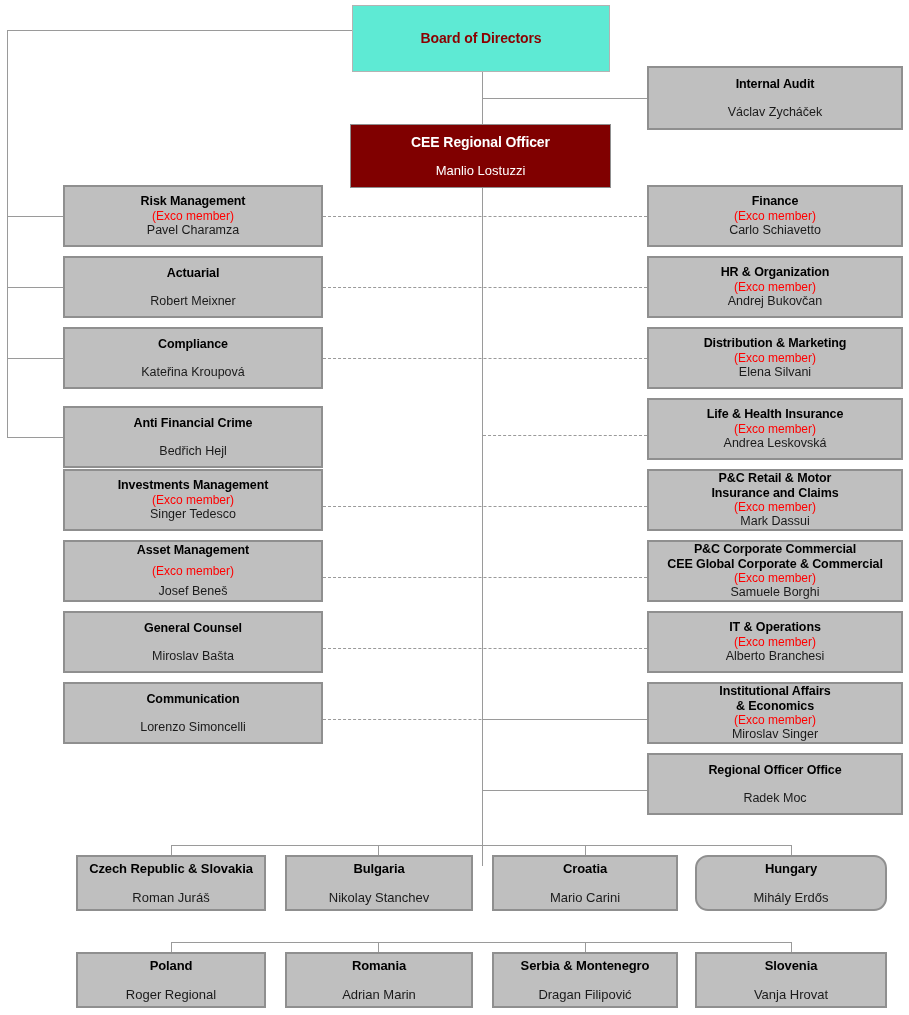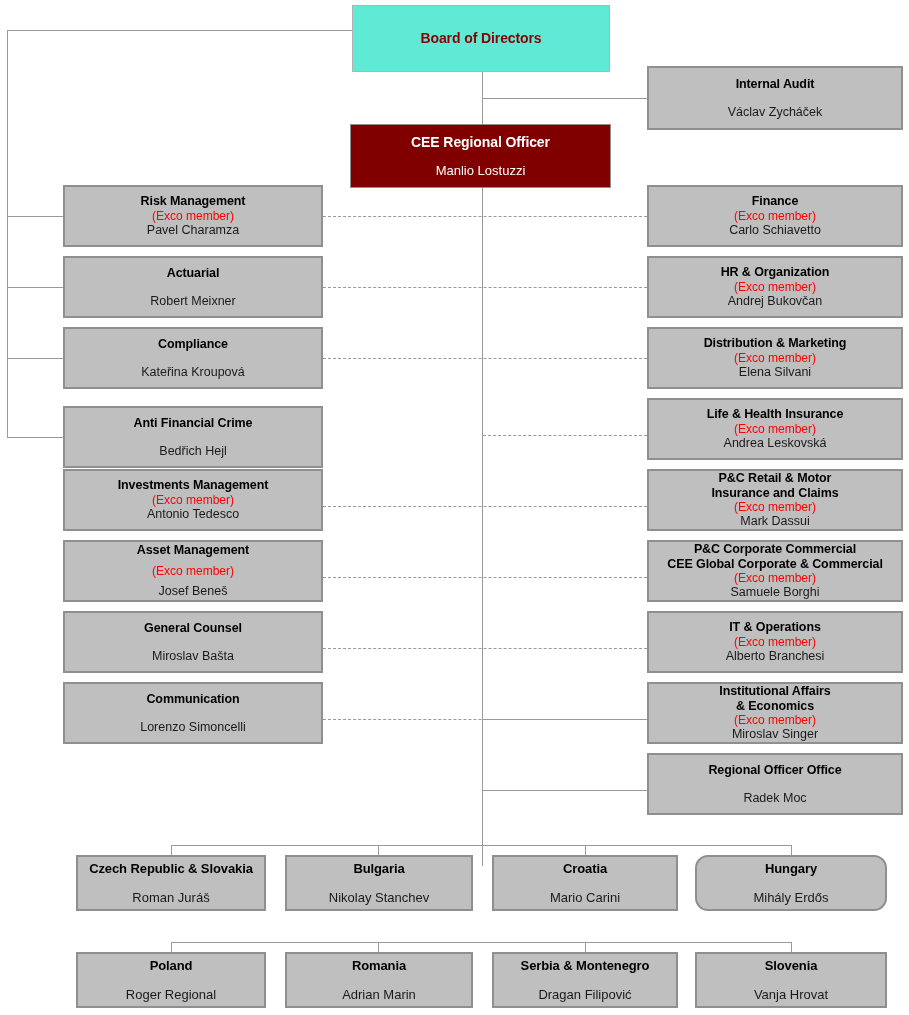--- a/index.html
+++ b/index.html
@@ -143,21 +143,21 @@
         <div class="title">Compliance</div>
         <div class="person">Kateřina Kroupová</div>
       </div>
       <div class="box noexco" style="left: 63px; top: 398px; width: 260px; height: 62px; margin-top: 8px;">
         <div class="title">Anti Financial Crime</div>
         <div class="person">Bedřich Hejl</div>
       </div>
       <div class="box" style="left: 63px; top: 469px; width: 260px; height: 62px;">
         <div class="title">Investments Management</div>
         <div class="exco">(Exco member)</div>
-        <div class="person">Antonio Tedesco</div>
+        <div class="person">Singer Tedesco</div>
       </div>
       <div class="box" style="left: 63px; top: 540px; width: 260px; height: 62px; gap: 6px;">
         <div class="title">Asset Management</div>
         <div class="exco">(Exco member)</div>
         <div class="person">Josef Beneš</div>
       </div>
       <div class="box noexco" style="left: 63px; top: 611px; width: 260px; height: 62px;">
         <div class="title">General Counsel</div>
         <div class="person">Miroslav Bašta</div>
       </div>

